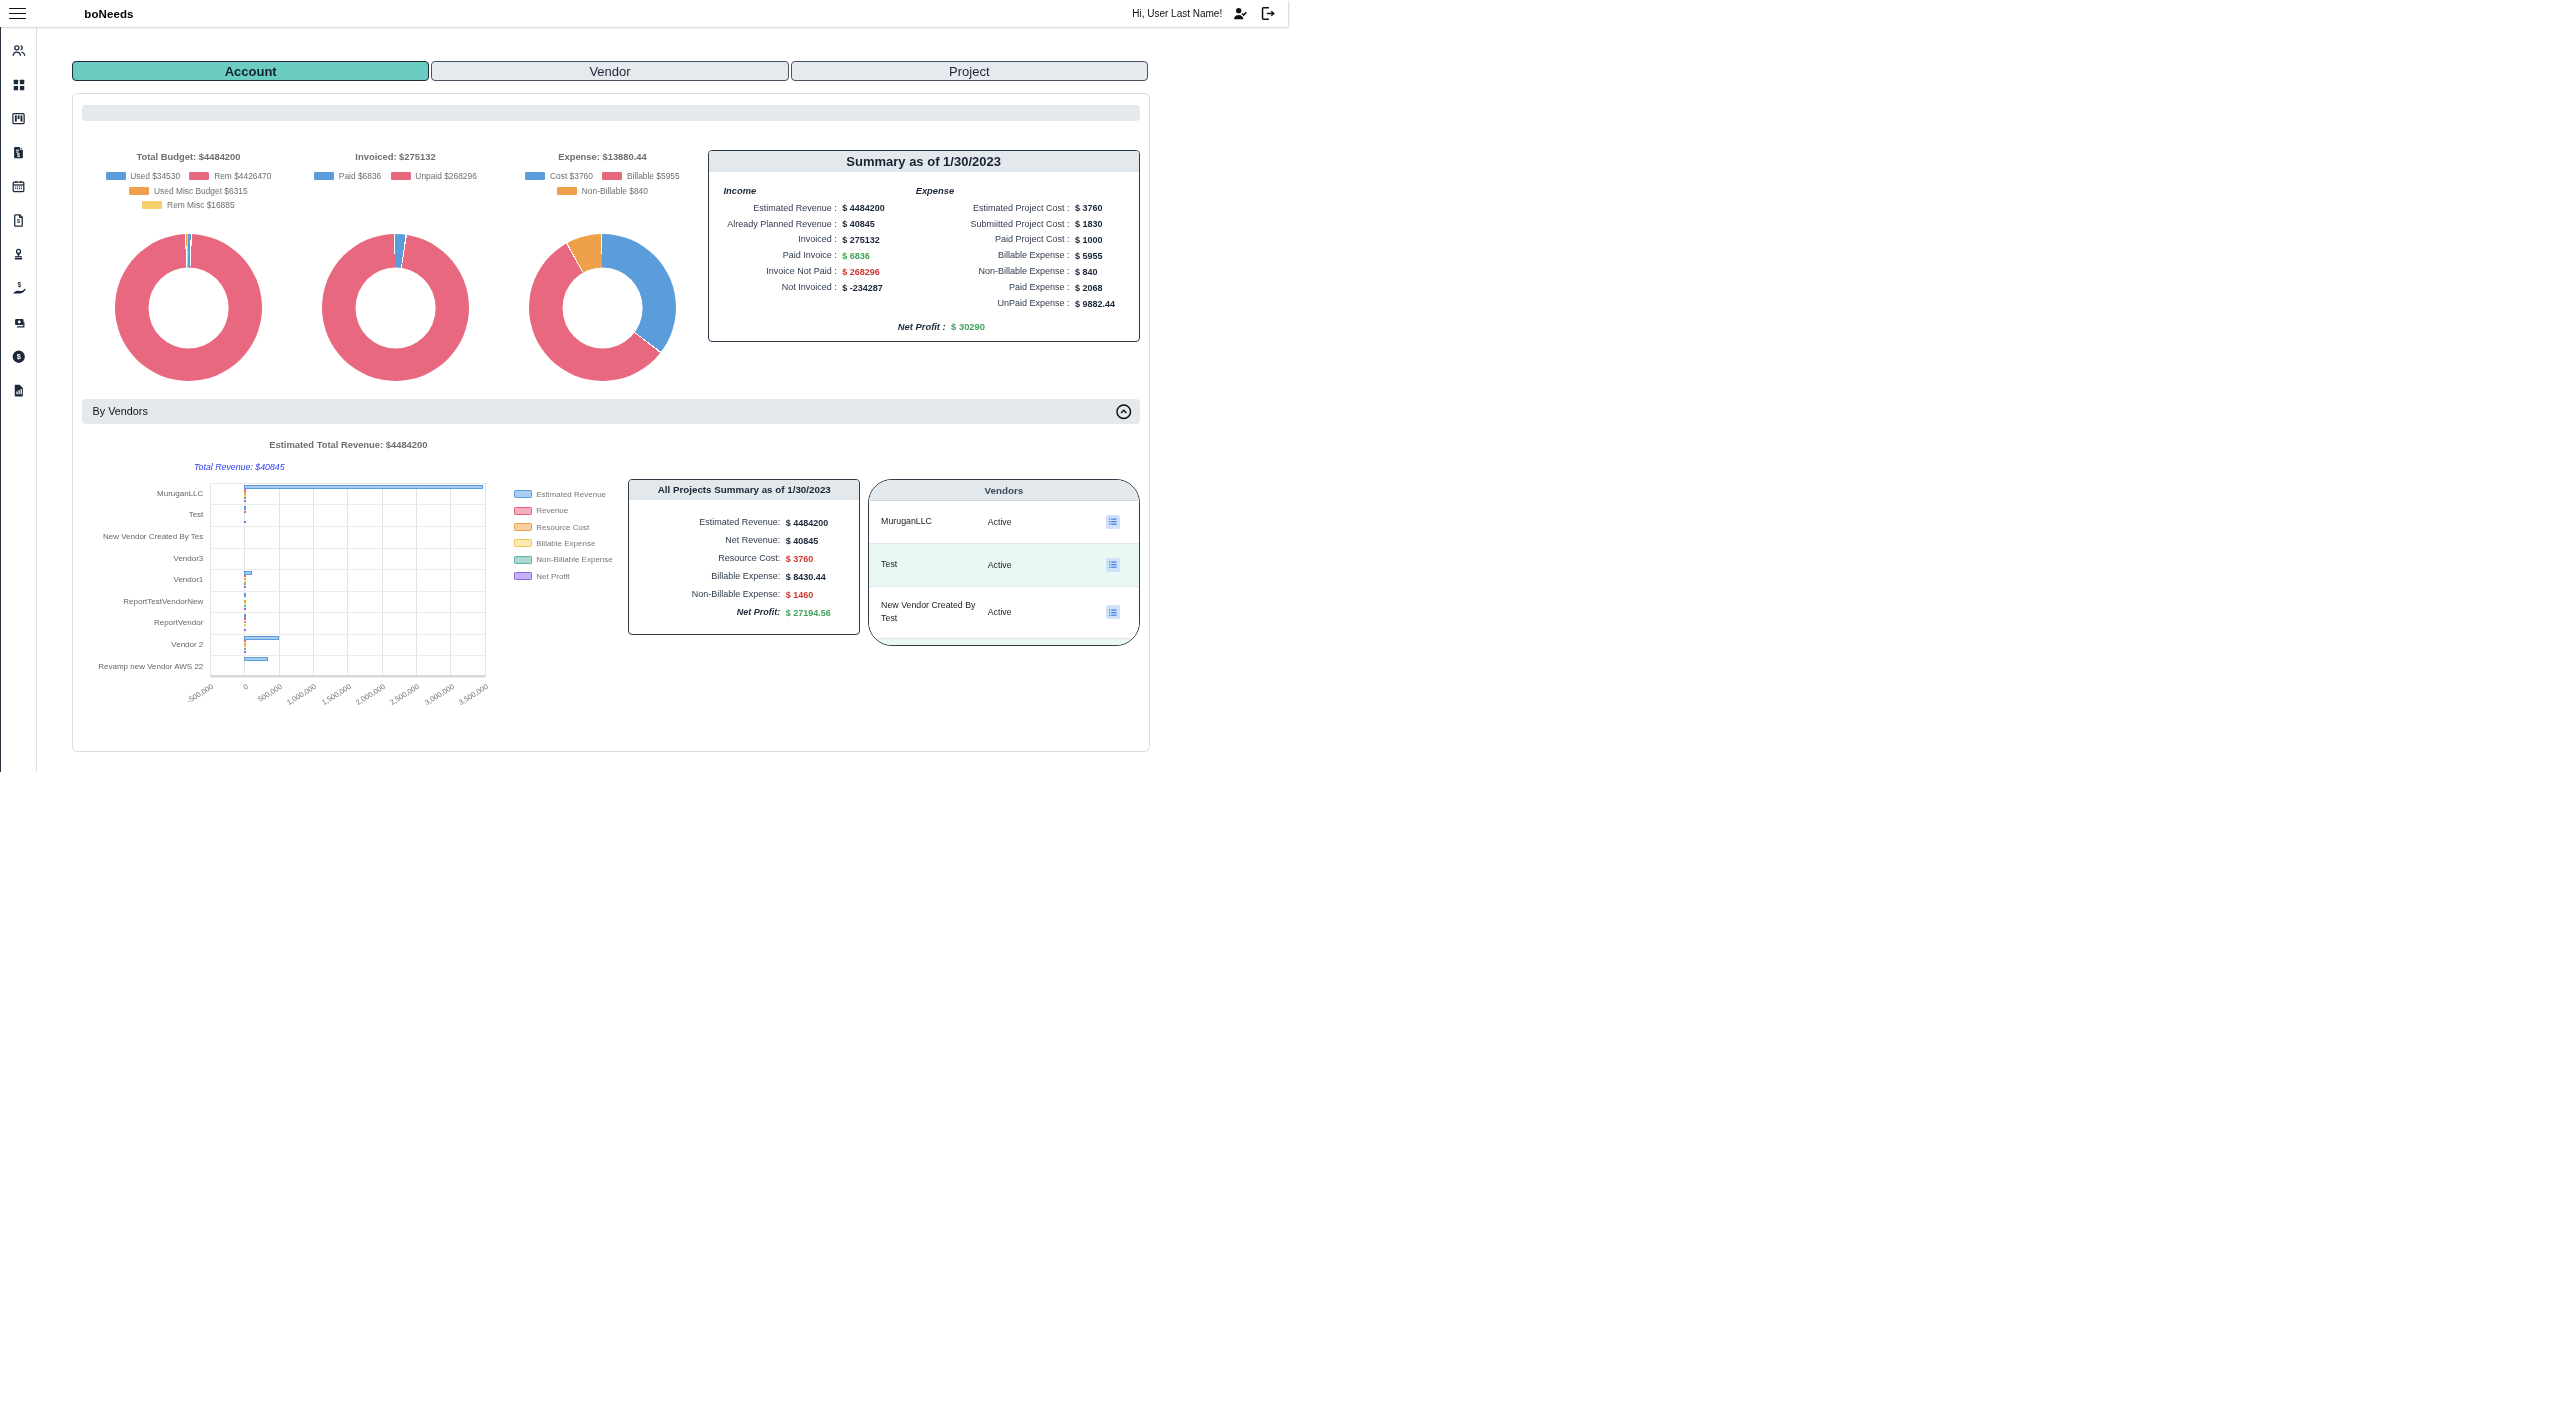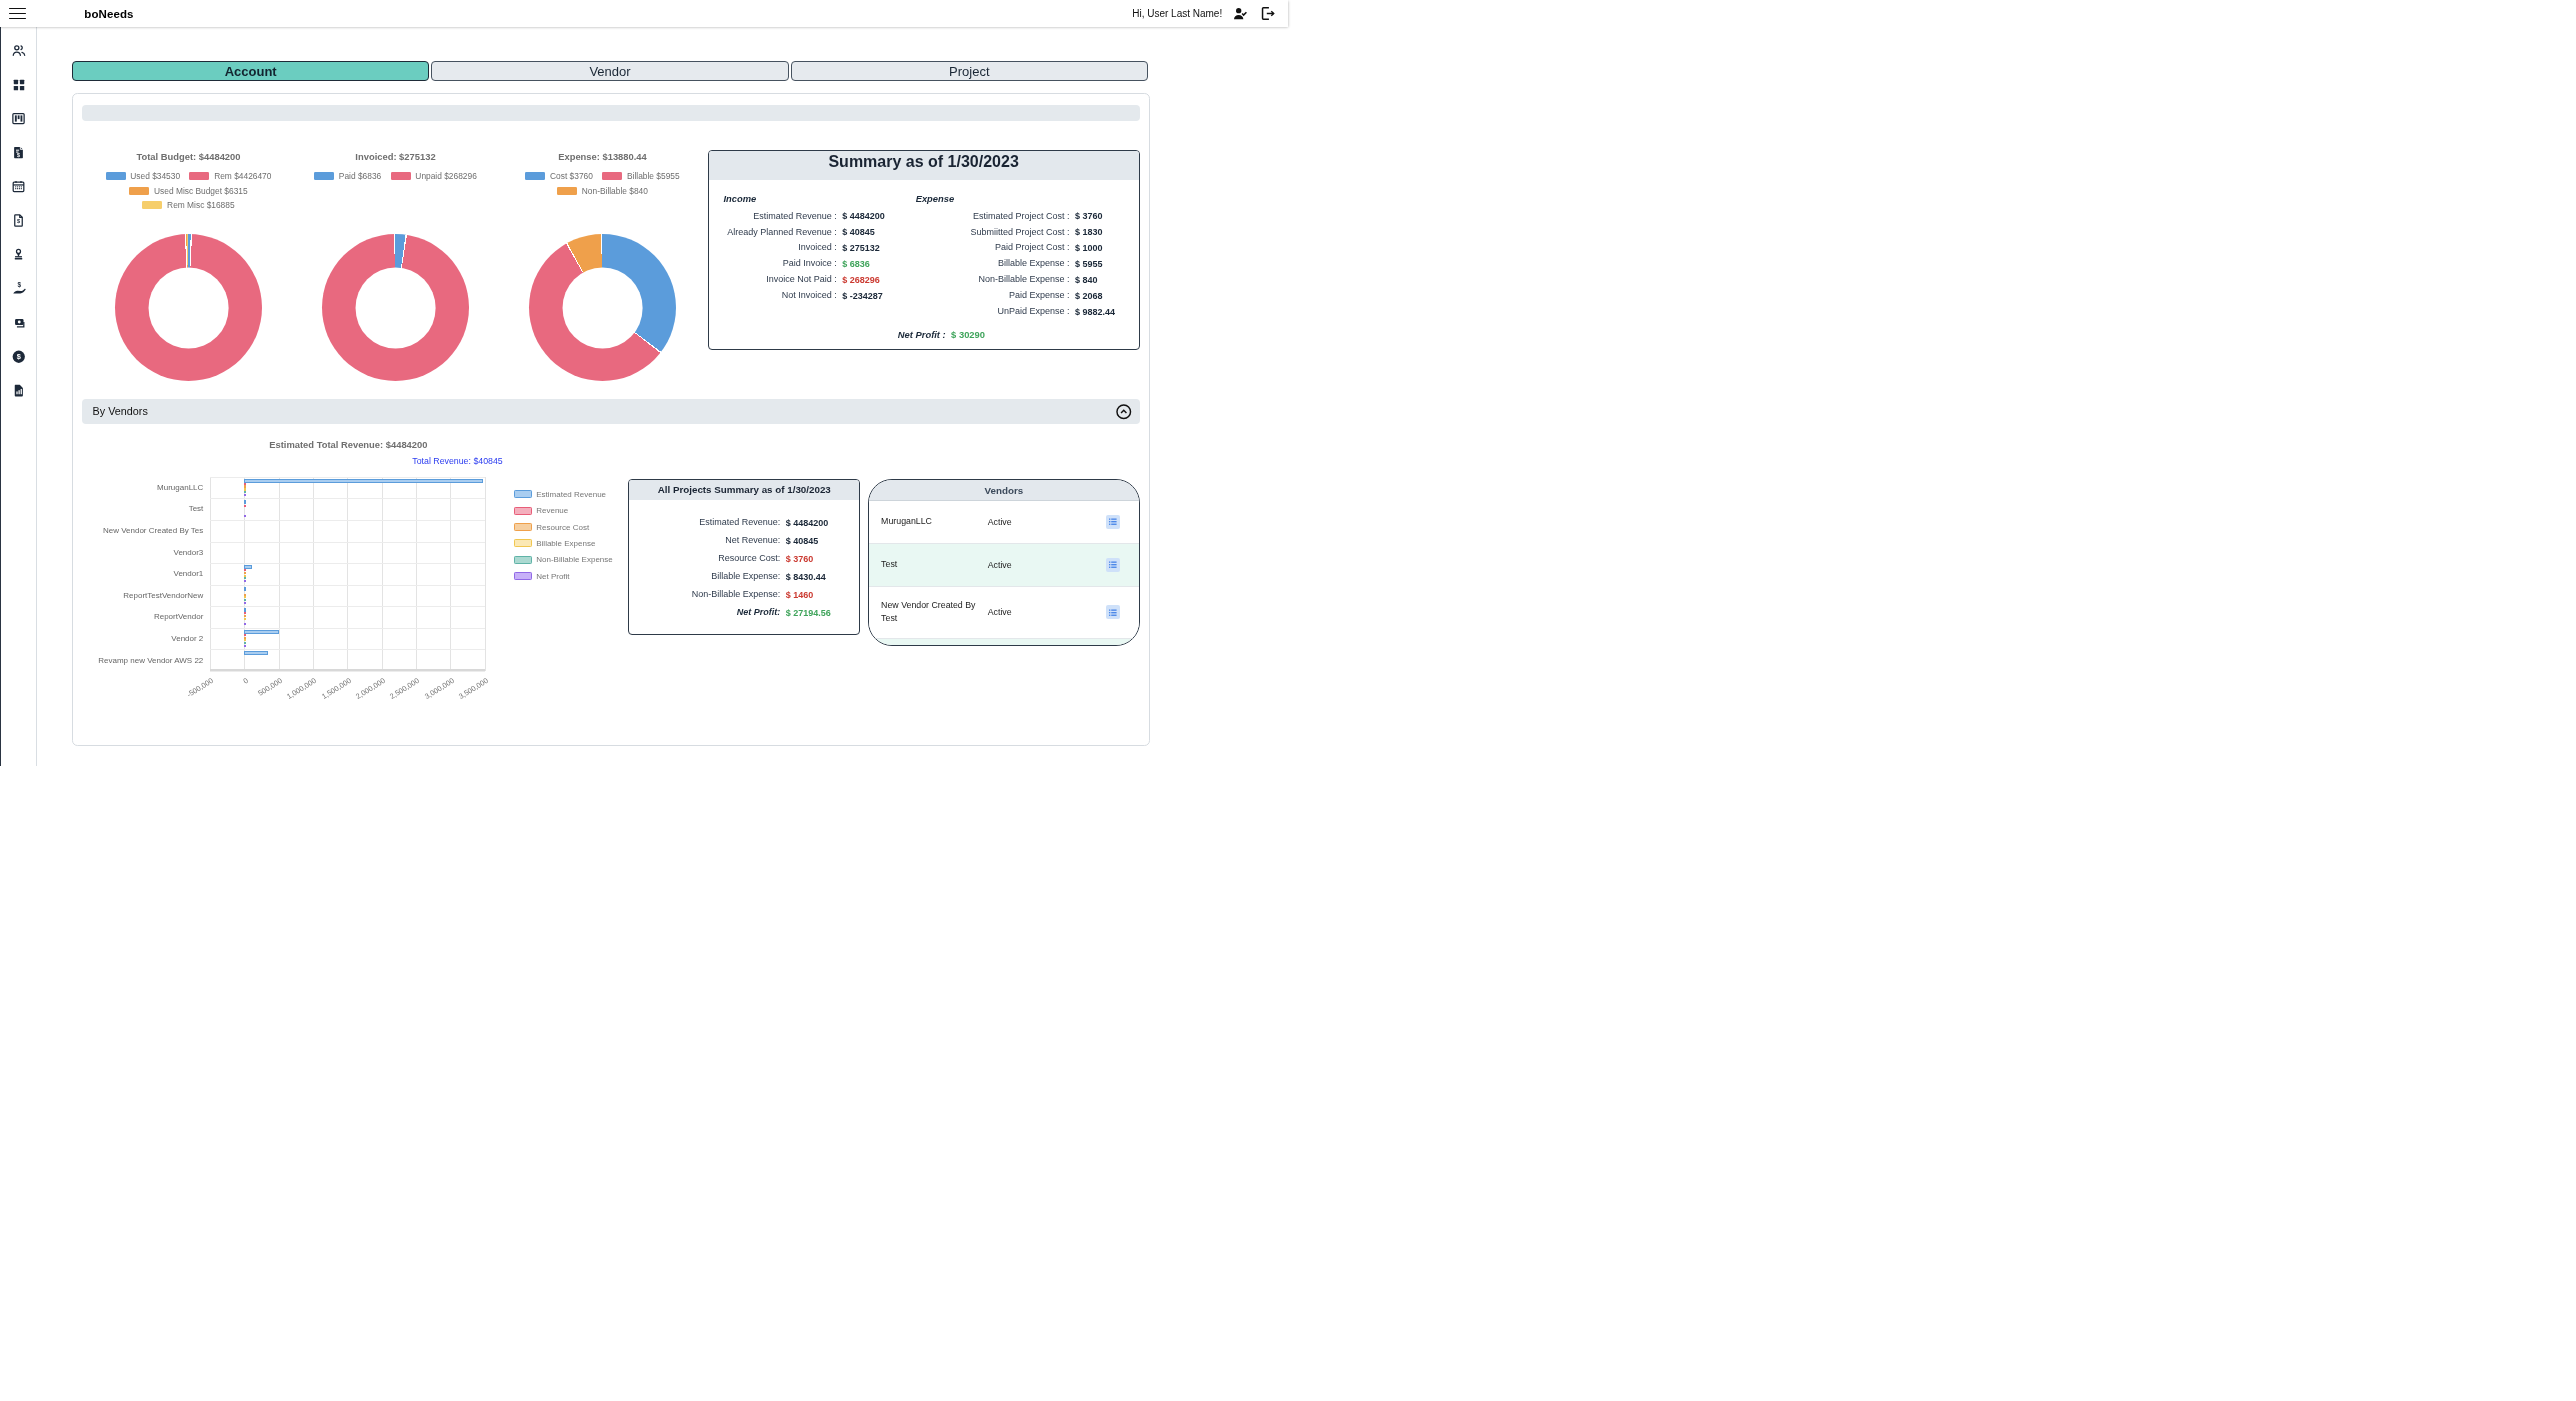--- a/index.html
+++ b/index.html
@@ -38,21 +38,21 @@
   .legend-item { display: flex; align-items: center; gap: 4.7px; text-align: right; }
   .legend-chip { width: 20px; height: 8px; border-radius: 1.3px; }
   .legend-label { font-size: 8.4px; color: #6e6e6e; }
   .donut { width: 147px; height: 147px; border-radius: 50%; margin: 5.4px auto 0; position: relative; }
   .donut::after { content: ""; position: absolute; left: 50%; top: 50%; width: 55%; height: 55%; transform: translate(-50%,-50%); background: #fff; border-radius: 50%; }
 
   .panel-card { border: 0.7px solid #2e3a48; border-radius: 4px; background: #fff; overflow: hidden; }
   .panel-head { background: #e3e8ed; text-align: center; font-weight: bold; color: #1a2433; }
 
   .summary-card { width: 432px; margin-left: auto; align-self: flex-start; margin-top: 15px; }
-  .summary-card .panel-head { height: 29px; line-height: 21px; font-size: 16px; }
+  .summary-card .panel-head { height: 21px; line-height: 21px; font-size: 13px; }
   .summary-body { display: flex; padding: 9.4px 6.7px 2.7px 5.4px; }
   .col-income { width: 46%; }
   .col-expense { width: 54%; }
   .sec-head { font-size: 9.4px; font-weight: bold; font-style: italic; color: #1c2a3a; margin: 4px 0 6.7px 9.4px; }
   .kv-row { display: flex; align-items: center; margin: 4.7px 0; }
   .kv-label { flex: 1; text-align: right; font-size: 9px; color: #2f3b4c; padding-right: 5.4px; line-height: 1.25; }
   .kv-value { font-size: 9px; font-weight: bold; color: #1b2838; }
   .col-income .kv-label { max-width: 118px; margin-left: auto; }
   .col-income .kv-value { width: 64px; }
   .col-expense .kv-value { width: 57px; }
@@ -64,21 +64,21 @@
 
   
   .section-bar { margin: 17.5px 8.8px 0; height: 25px; background: #e4e9ed; border-radius: 4px; display: flex; align-items: center; padding: 0 8px 0 10.8px; }
   .section-bar-title { font-size: 10.8px; color: #111; }
   .collapse-btn { margin-left: auto; width: 17.5px; height: 17.5px; cursor: pointer; display: flex; align-items: center; justify-content: center; }
 
   
   .bottom-section { display: flex; margin-top: 15px; padding: 0 9.4px 0 20px; align-items: flex-start; }
   .chart-col { width: 412px; }
   .chart-sub1 { text-align: center; padding-left: 101px; font-size: 9.4px; font-weight: bold; color: #6f6f6f; }
-  .chart-sub2 { text-align: right; padding-left: 101px; font-size: 8.8px; color: #2b3cf0; margin-top: 6px; }
+  .chart-sub2 { text-align: left; padding-left: 101px; font-size: 8.8px; font-style: italic; color: #2b3cf0; margin-top: 12px; }
   .chart-wrap { display: flex; margin-top: 10.8px; }
   .cat-labels { width: 117px; }
   .cat-label { height: 21.6px; display: flex; align-items: center; justify-content: flex-end; padding-right: 6.7px; font-size: 8px; color: #666; white-space: nowrap; }
   .plot { position: relative; width: 275px; height: 194px; }
   .vline { position: absolute; top: 0; bottom: 0; width: 0.7px; background: #e3e3e3; }
   .hline { position: absolute; left: 0; right: 0; height: 0.7px; background: #ececec; }
   .axis-bottom { position: absolute; left: 0; right: 0; bottom: 0; height: 1.3px; background: #d8d8d8; }
   .bar { position: absolute; border-style: solid; border-width: 0.7px; }
   .axis-area { position: relative; height: 44px; }
   .tick-label { position: absolute; width: 54px; text-align: right; font-size: 7.4px; color: #777; transform-origin: right top; transform: rotate(-32deg); white-space: nowrap; }

